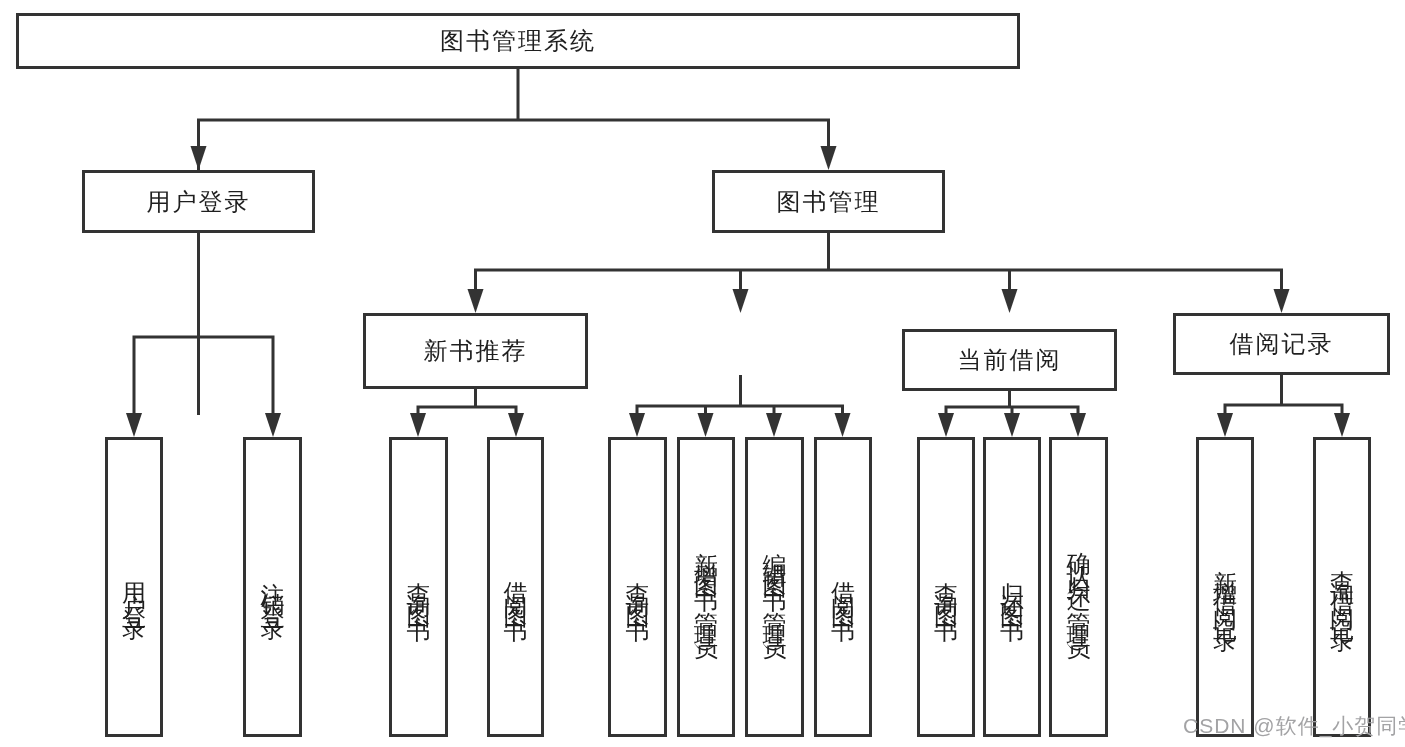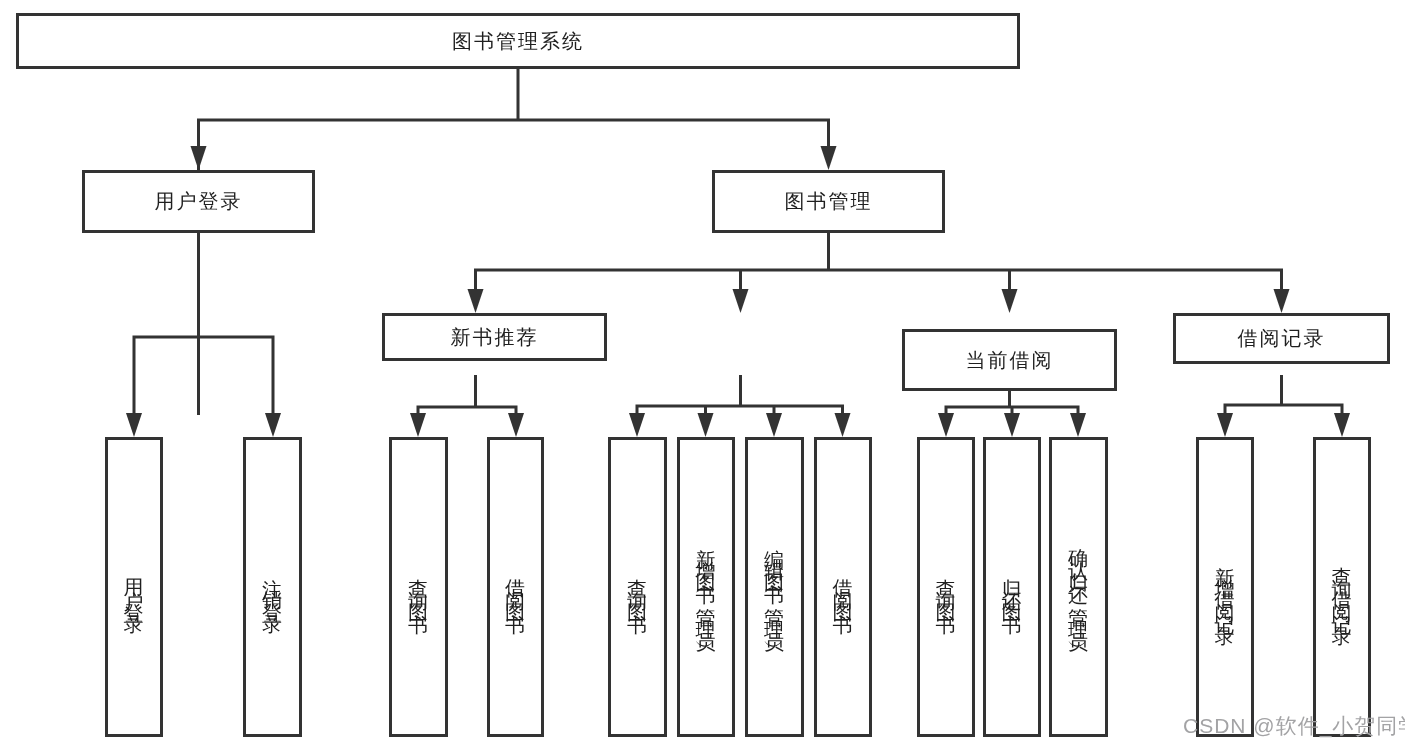--- a/index.html
+++ b/index.html
@@ -16,21 +16,21 @@
     position: absolute;
     box-sizing: border-box;
     border: 3px solid #333333;
     background: #ffffff;
     display: flex;
     align-items: center;
     justify-content: center;
   }
   .box .lbl {
     color: #1f1f1f;
-    font-size: 20px;
+    font-size: 24px;
     letter-spacing: 2px;
     white-space: nowrap;
     text-align: center;
   }
   .box.v .lbl {
     writing-mode: vertical-rl;
     text-orientation: mixed;
     letter-spacing: 12px;
     line-height: 1;
     white-space: normal;
@@ -87,27 +87,27 @@
     <span class="lbl">图书管理系统</span>
   </div>
 
   <div class="box h" style="left:82px; top:170px; width:233px; height:63px;">
     <span class="lbl">用户登录</span>
   </div>
   <div class="box h" style="left:712px; top:170px; width:233px; height:63px;">
     <span class="lbl">图书管理</span>
   </div>
 
-  <div class="box h" style="left:382px; top:313px; width:225px; height:48px;">
+  <div class="box h" style="left:363px; top:313px; width:225px; height:76px;">
     <span class="lbl">新书推荐</span>
   </div>
   <div class="box h" style="left:902px; top:313px; width:215px; height:62px;margin-top:16px;">
     <span class="lbl">当前借阅</span>
   </div>
-  <div class="box h" style="left:1173px; top:313px; width:217px; height:51px;">
+  <div class="box h" style="left:1173px; top:313px; width:217px; height:62px;">
     <span class="lbl">借阅记录</span>
   </div>
 
   <div class="box v" style="left:105px; top:437px; width:58px; height:300px;">
     <span class="lbl">用户登录</span>
   </div>
   <div class="box v" style="left:243px; top:437px; width:59px; height:300px;">
     <span class="lbl">注销登录</span>
   </div>
 

